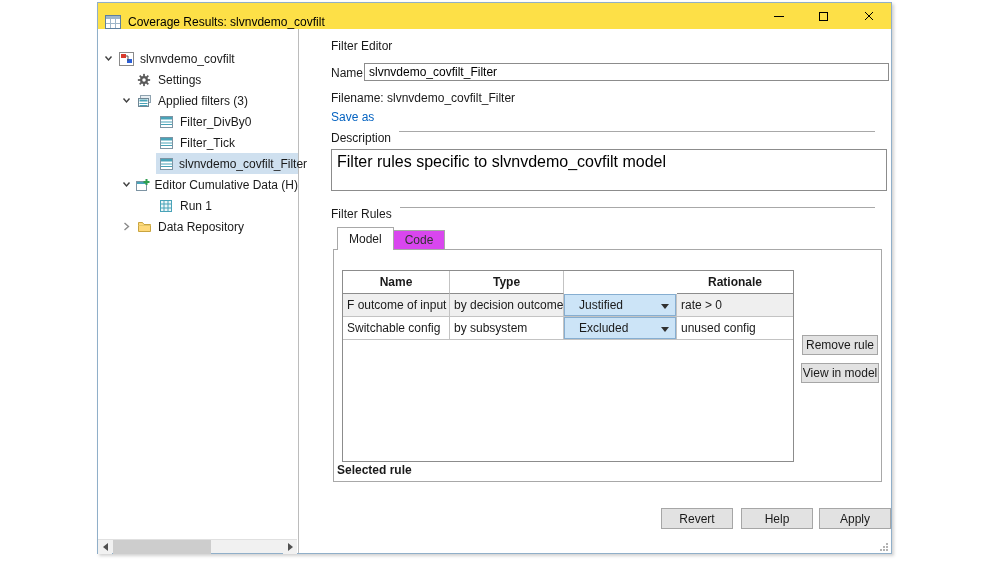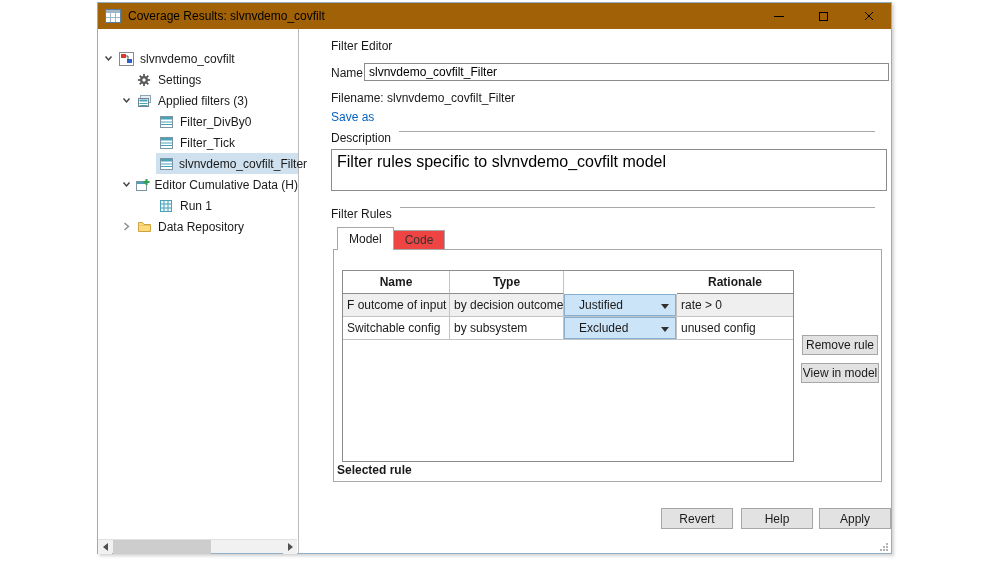--- a/index.html
+++ b/index.html
@@ -2,21 +2,21 @@
 <html><head>
 <meta charset="utf-8">
 <style>
   * { margin:0; padding:0; box-sizing:border-box; }
   html,body { width:1000px; height:563px; background:#ffffff; font-family:"Liberation Sans", sans-serif; font-size:12px; color:#1a1a1a; overflow:hidden; }
 
   .window { position:absolute; left:97px; top:2px; width:795px; height:552px; background:#fff;
             border:1px solid #90afc9; box-shadow:2px 2px 3px rgba(0,0,0,0.18); }
 
   
-  .titlebar { position:absolute; left:0; top:0; right:0; height:26px; background:#a16207; display:flex; align-items:center; }
+  .titlebar { position:absolute; left:0; top:0; right:0; height:26px; background:#fde047; display:flex; align-items:flex-end; }
   .app-icon { margin-left:7px; display:inline-flex; }
   .title-text { margin-left:7px; color:#000; }
   .win-controls { position:absolute; right:0; top:0; height:26px; display:flex; }
   .win-btn { width:45px; height:26px; display:flex; align-items:center; justify-content:center; }
   .glyph-min { width:10px; height:0; border-top:1px solid #000; }
   .glyph-max { width:9px; height:9px; border:1px solid #000; }
 
   
   .wbody { position:absolute; top:26px; left:0; right:0; bottom:0; }
 
@@ -54,21 +54,21 @@
 
   .sep-row { position:absolute; left:31px; right:16px; display:flex; height:14px; }
   .sep-line { flex:1; height:1px; background:#a8a8a8; margin-left:8px; }
 
   .desc-box { position:absolute; left:31px; top:120px; width:556px; height:42px; border:1px solid #8c8c8c;
               font-family:"Liberation Sans", sans-serif; font-size:16px; padding:3px 5px; resize:none; background:#fff; }
 
   .tabs { position:absolute; left:37px; top:198px; height:22px; display:flex; align-items:flex-end; z-index:2; }
   .tab { display:flex; align-items:center; padding:0 11px; border:1px solid #a8a8a8; border-bottom:none; }
   .tab.active { height:23px; background:#fff; margin-bottom:-1px; }
-  .tab.inactive { height:19px; background:#ef4444; border-left:none; color:#333; }
+  .tab.inactive { height:19px; background:#d946ef; border-left:none; color:#333; }
 
   .tab-panel { position:absolute; left:33px; top:220px; width:549px; height:233px; border:1px solid #a8a8a8; background:#fff; }
 
   .rules-table { position:absolute; left:8px; top:20px; width:452px; height:192px; border:1px solid #8c8c8c; background:#fff; overflow:hidden; }
   .t-row { display:flex; height:23px; }
   .t-cell { border-right:1px solid #c3c3c3; border-bottom:1px solid #c3c3c3; padding:4px 4px 0 4px; overflow:hidden; white-space:nowrap; }
   .t-cell.c0 { width:107px; } .t-cell.c1 { width:114px; } .t-cell.c2 { width:113px; padding:0; } .t-cell.c3 { flex:1; border-right:none; }
   .t-head .t-cell { font-weight:bold; text-align:center; border-bottom:1px solid #8c8c8c; }
   .t-head .t-cell.c2 { padding:4px 4px 0 4px;margin-top:33px; }
   .r-sel .t-cell { background:#efefef; }

